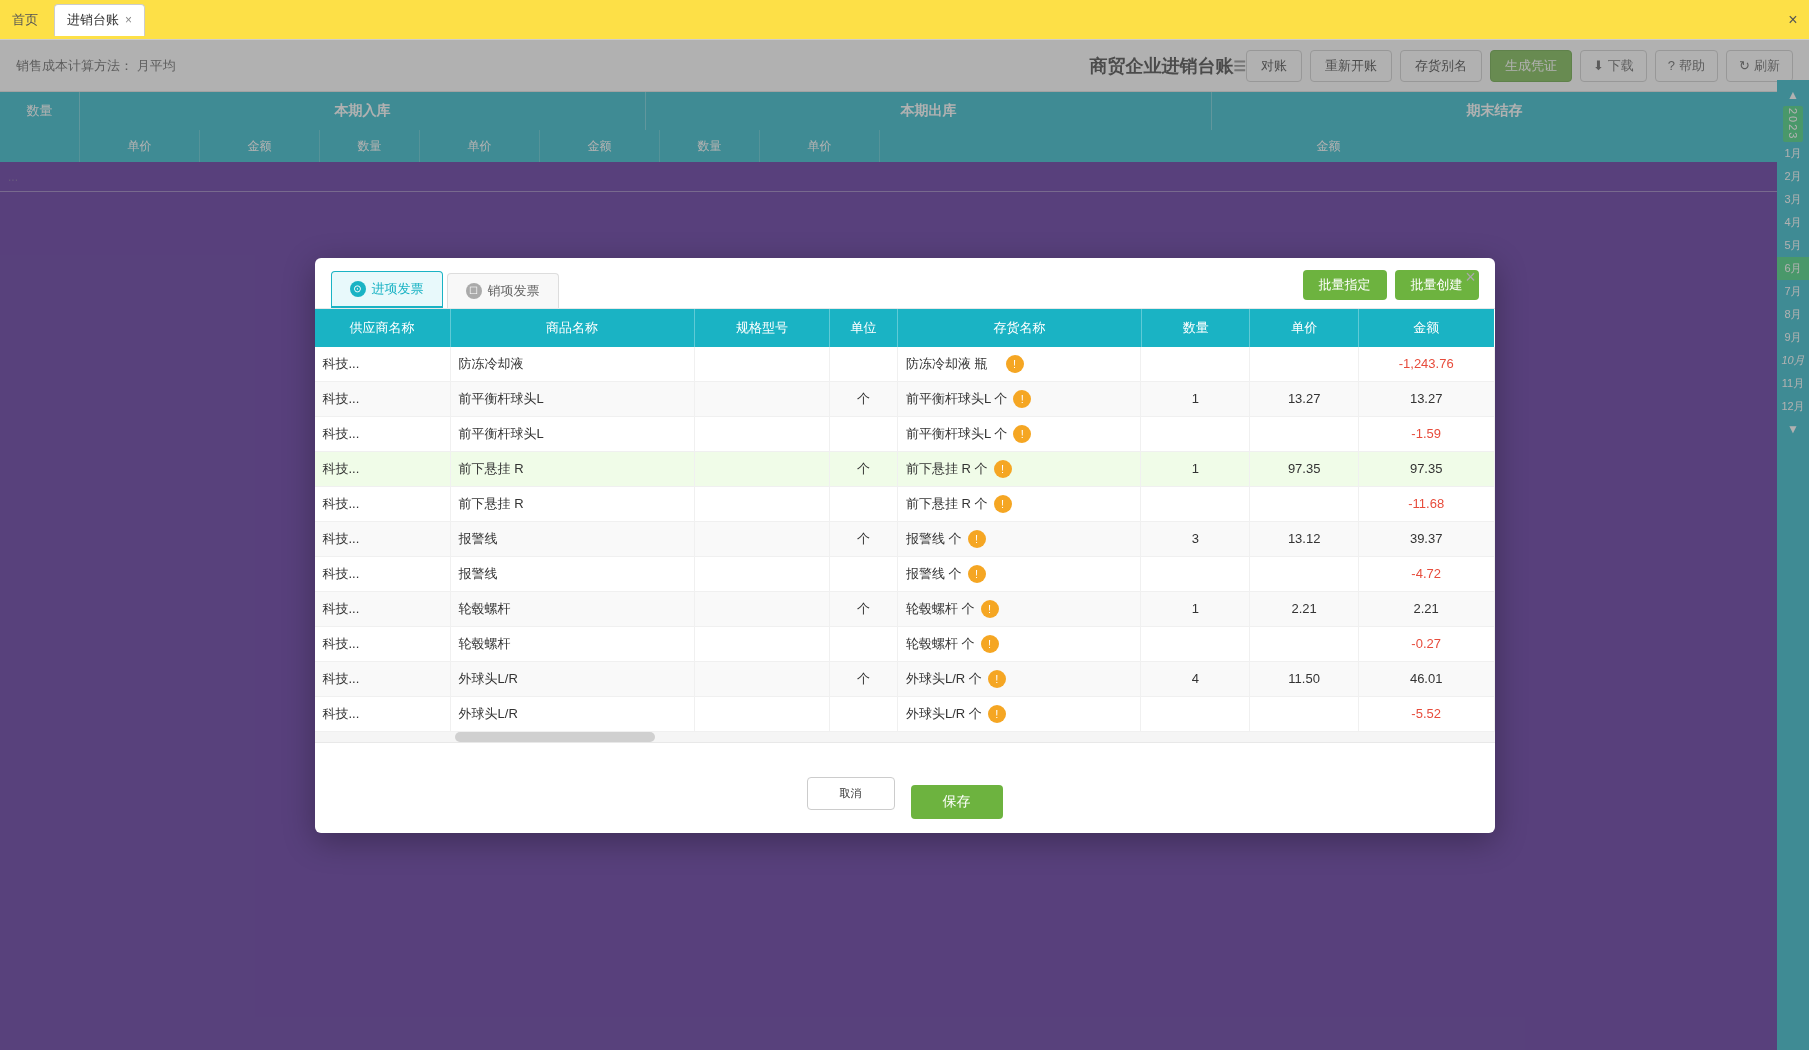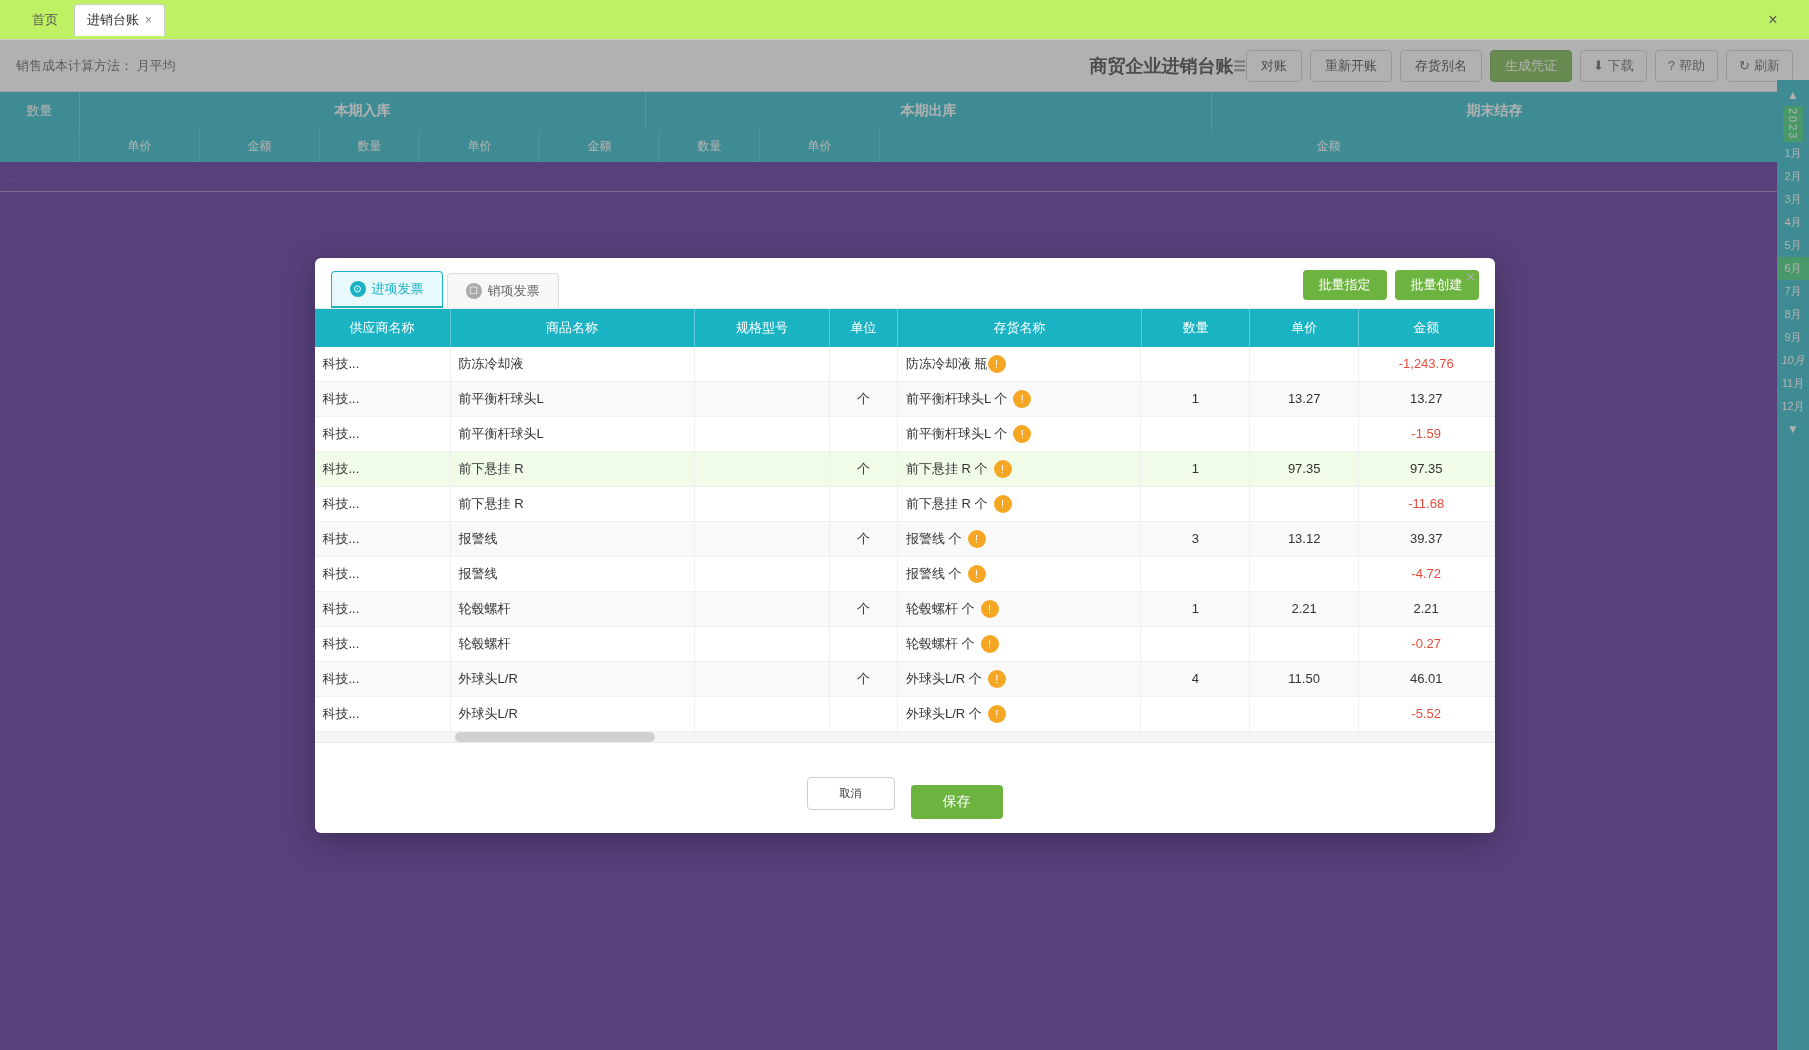--- a/index.html
+++ b/index.html
@@ -2,21 +2,21 @@
 <html><head>
   <meta charset="utf-8">
   <style>
     * { box-sizing: border-box; margin: 0; padding: 0; }
     body { font-family: 'Microsoft YaHei', Arial, sans-serif; font-size: 13px; background: #c8c8c8; width: 1809px; height: 1050px; overflow: hidden; position: relative; }
 
     
     .app-bg { width: 100%; height: 100%; background: #f0f0f0; }
 
     
-    .tab-bar { display: flex; align-items: center; background: #bef264; height: 40px; border-bottom: 1px solid #ccc; padding: 0 20px; gap: 4px; }
+    .tab-bar { display: flex; align-items: center; background: #fde047; height: 40px; border-bottom: 1px solid #ccc; padding: 0 0; gap: 4px; }
     .tab-item { display: flex; align-items: center; padding: 0 12px; height: 32px; border-radius: 4px 4px 0 0; font-size: 13px; cursor: pointer; }
     .tab-item.active { background: #fff; border: 1px solid #ccc; border-bottom: none; color: #333; }
     .tab-item.inactive { background: transparent; color: #555; }
     .tab-close { margin-left: 6px; color: #888; cursor: pointer; font-size: 12px; }
     .tab-x-btn { margin-left: auto; width: 32px; height: 32px; display: flex; align-items: center; justify-content: center; font-size: 16px; cursor: pointer; color: #555; }
 
     
     .main-area { width: 100%; height: calc(100% - 40px); background: #4c1d95; position: relative; }
 
     
@@ -191,21 +191,21 @@
                   <th style="width:80px;">单价</th>
                   <th style="width:100px;">金额</th>
                 </tr>
               </thead>
               <tbody id="modal-tbody">
               <tr>
                     <td class="left">科技...</td>
                     <td class="left">防冻冷却液</td>
                     <td></td>
                     <td></td>
-                    <td style="text-align: left; display: flex; align-items: flex-end; gap: 0;">
+                    <td style="text-align: left; display: flex; align-items: flex-end; gap: 18px;">
                       <span>防冻冷却液 瓶</span>
                       <span style="display: inline-block; width: 18px; height: 18px; border-radius: 50%; background: rgb(245, 166, 35); color: rgb(255, 255, 255); font-size: 11px; line-height: 18px; text-align: center; flex-shrink: 0;">!</span>
                     </td>
                     <td></td>
                     <td></td>
                     <td style="color: rgb(231, 76, 60);">-1,243.76</td>
                   </tr>
                   <tr>
                     <td class="left">科技...</td>
                     <td class="left">前平衡杆球头L</td>

